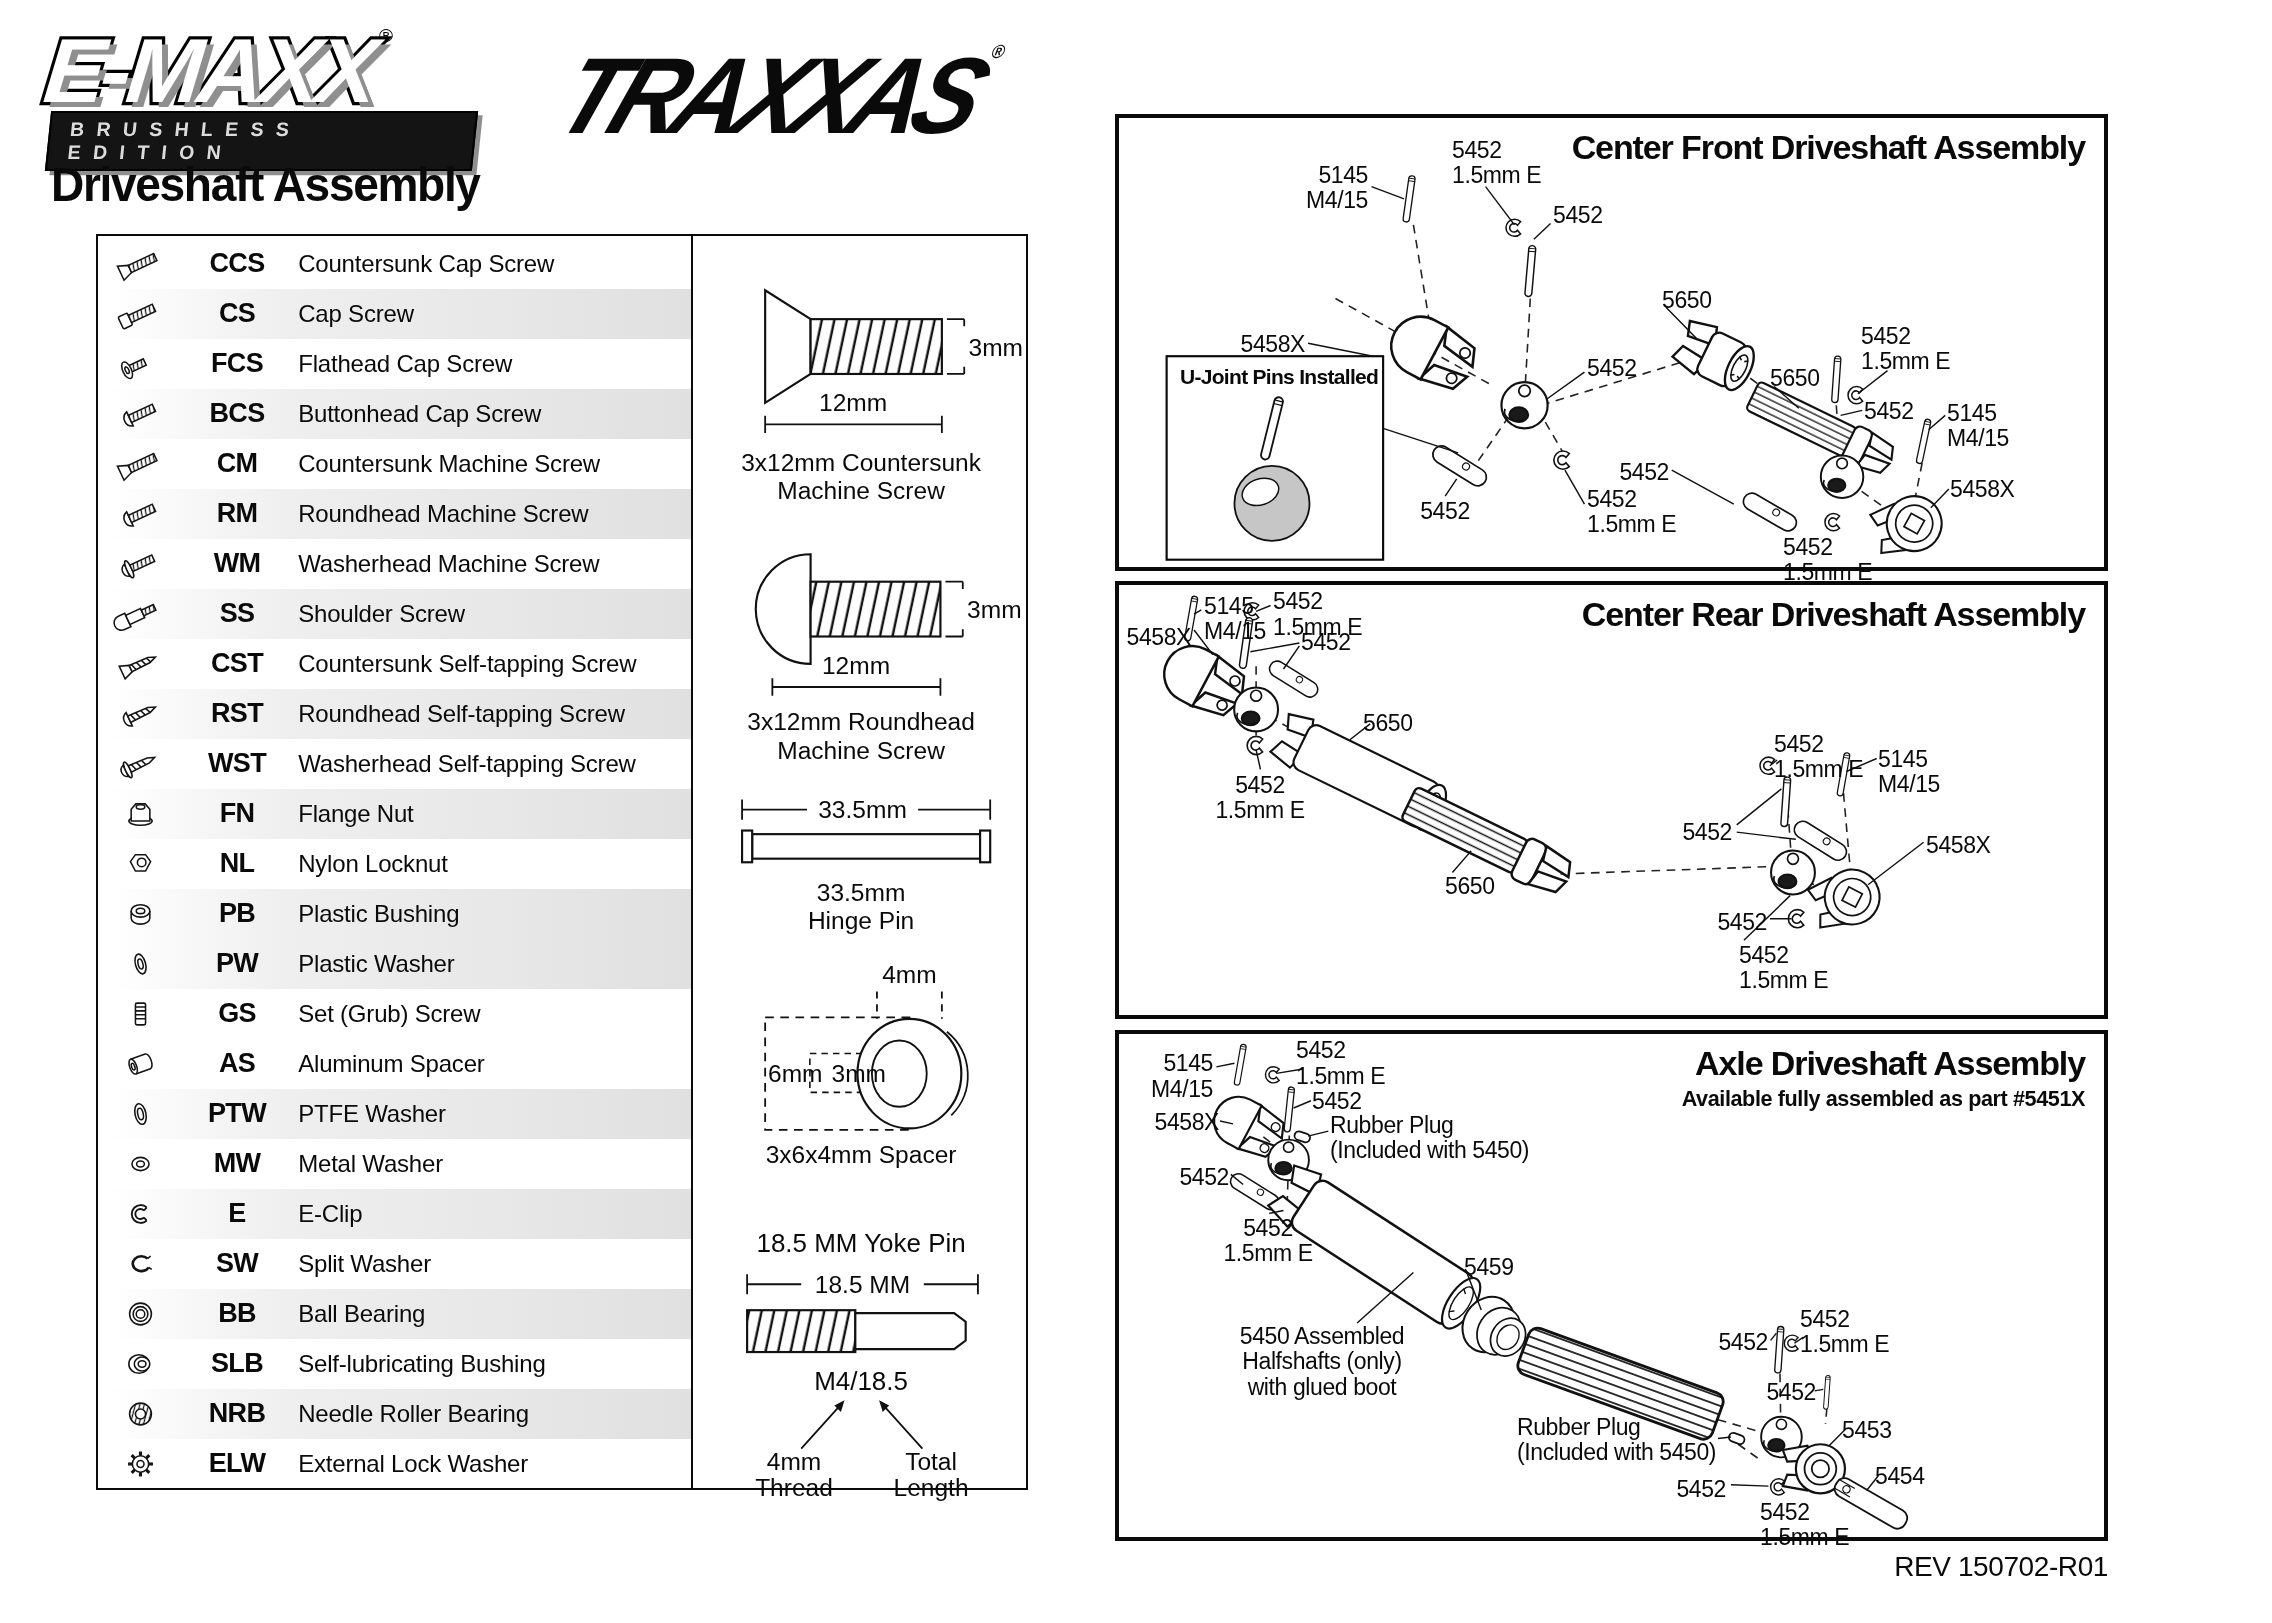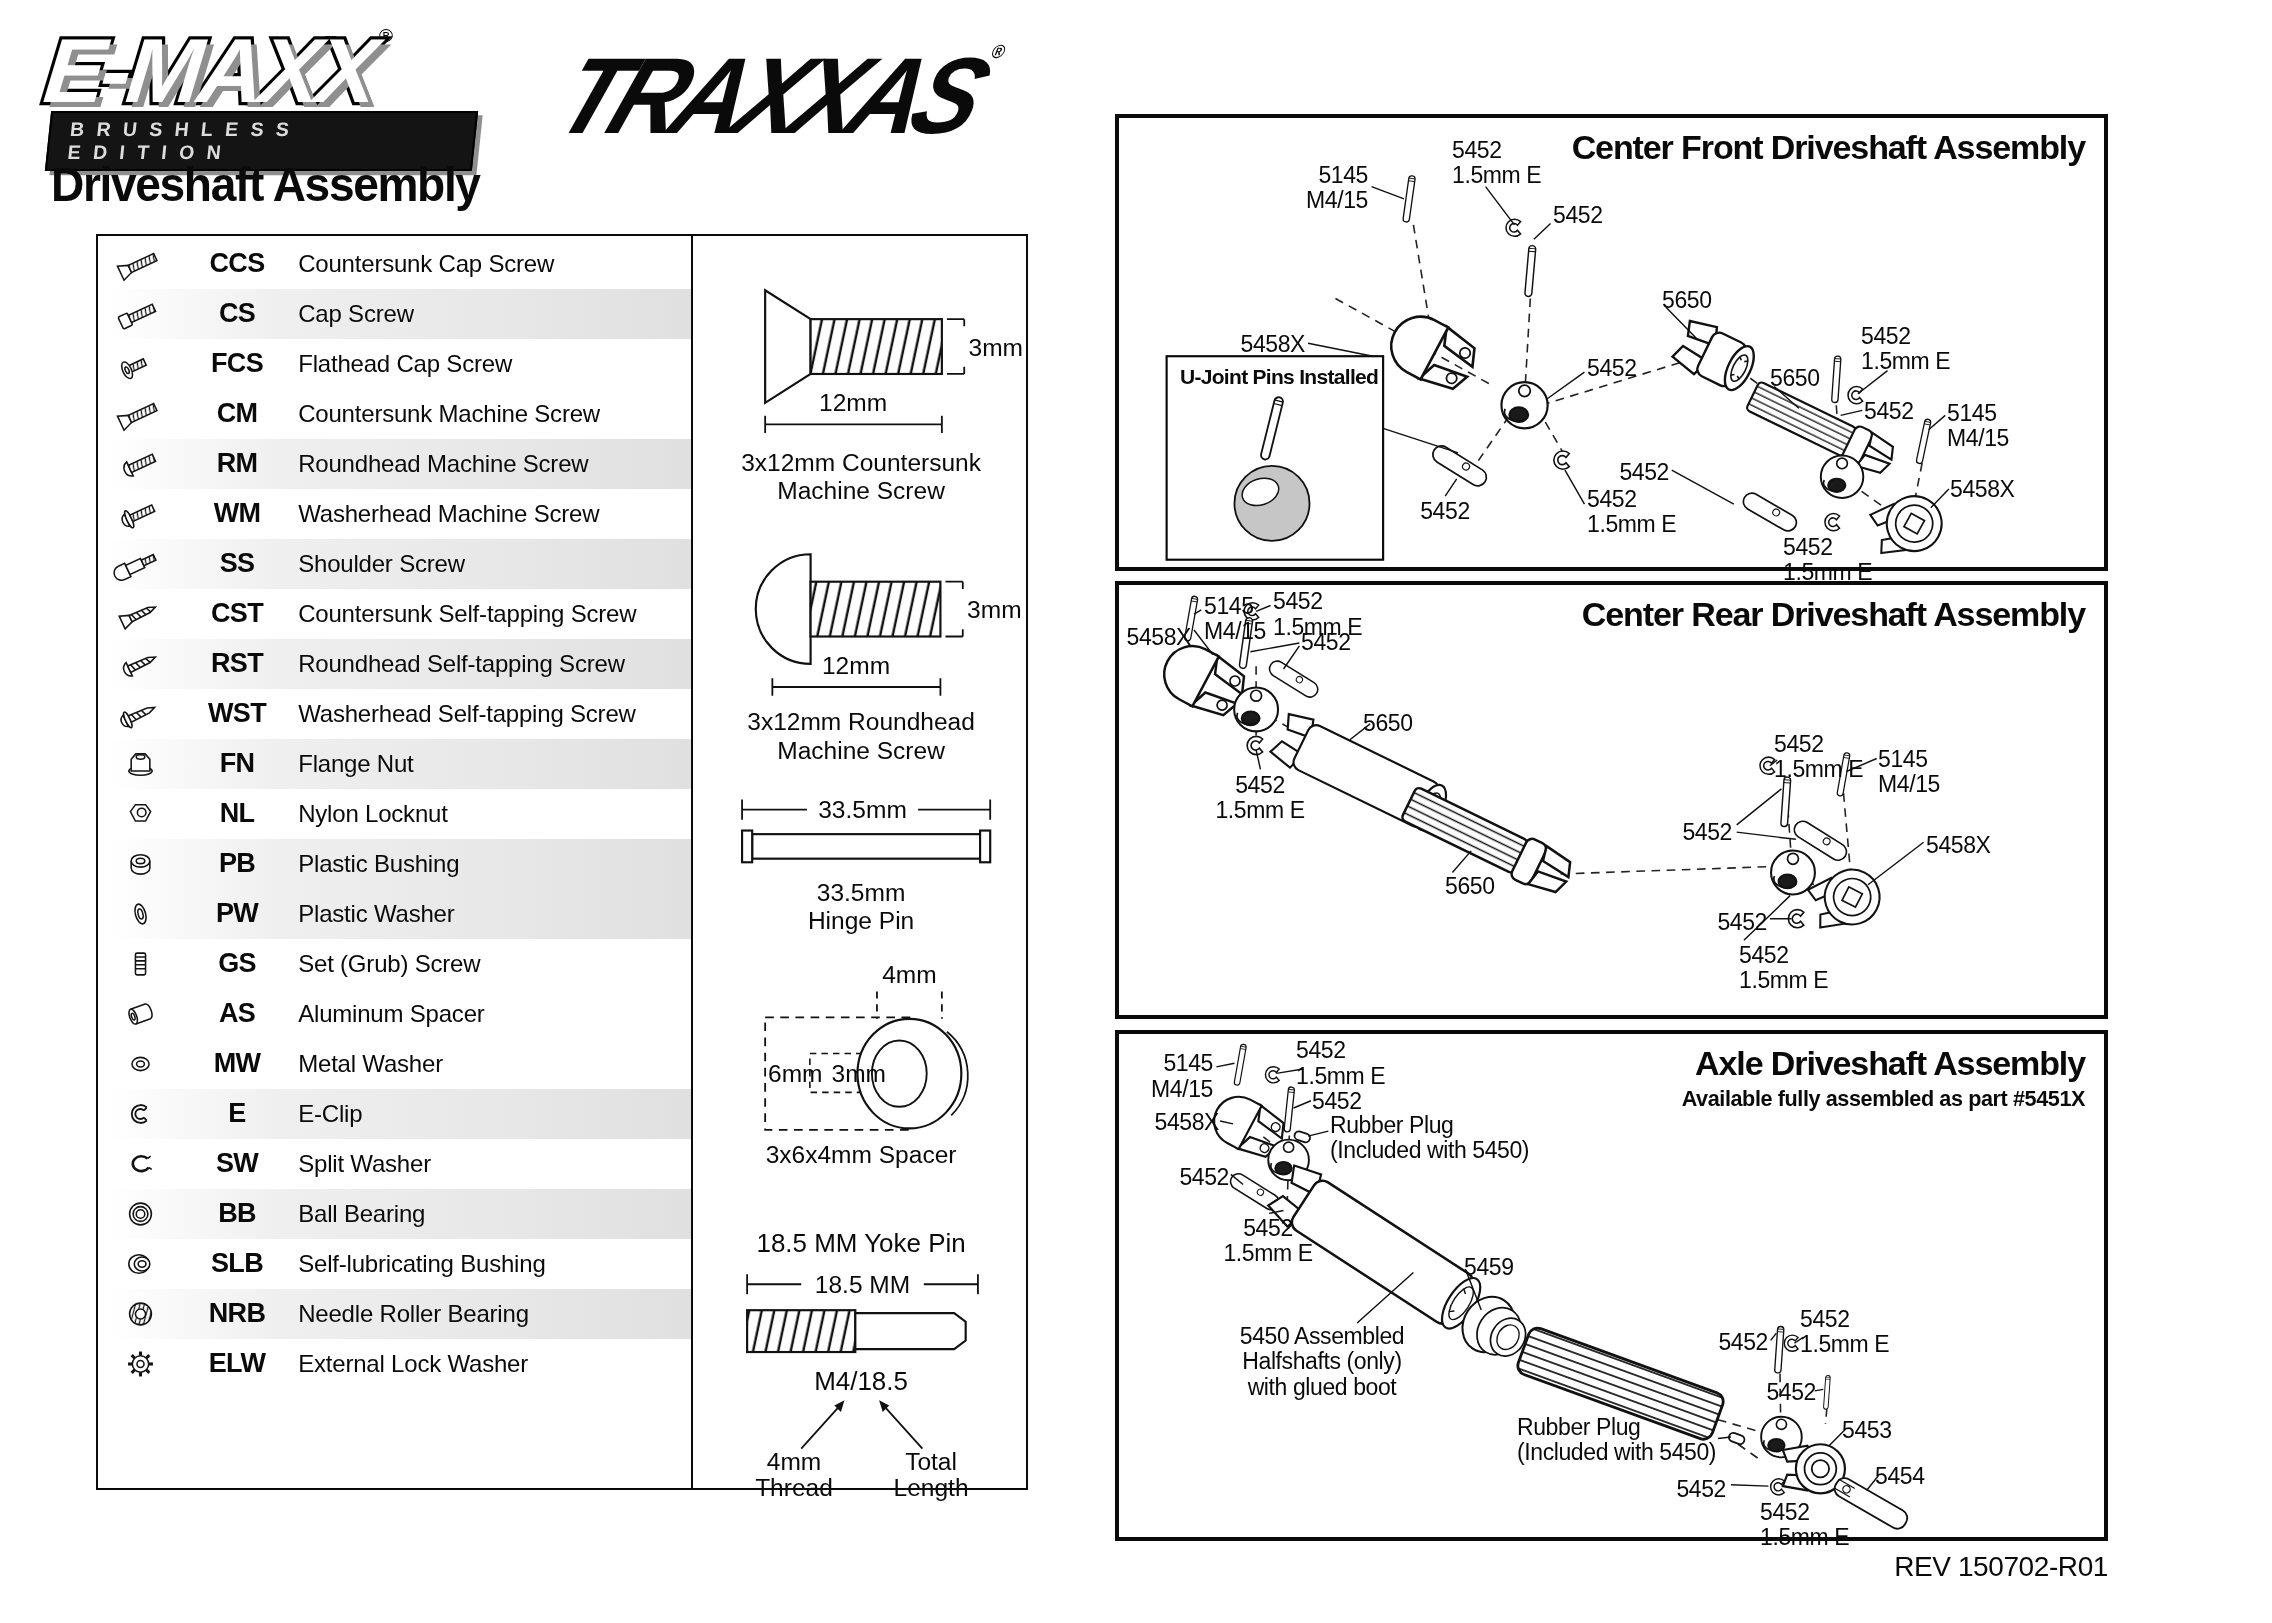--- a/index.html
+++ b/index.html
@@ -306,20 +306,29 @@
       </div>
       <div class="lrow">
         <span class="licon-wrap">
           <svg class="licon" viewBox="-37 -27 74 54">
             <use href="#i-flathead"></use>
           </svg>
         </span>
         <span class="labbr">FCS</span>
         <span class="lname">Flathead Cap Screw</span>
       </div>
+      <div class="lrow shaded">
+        <span class="licon-wrap">
+          <svg class="licon" viewBox="-37 -27 74 54">
+            <use href="#i-button"></use>
+          </svg>
+        </span>
+        <span class="labbr">BCS</span>
+        <span class="lname">Buttonhead Cap Screw</span>
+      </div>
       <div class="lrow">
         <span class="licon-wrap">
           <svg class="licon" viewBox="-37 -27 74 54">
             <use href="#i-csk"></use>
           </svg>
         </span>
         <span class="labbr">CM</span>
         <span class="lname">Countersunk Machine Screw</span>
       </div>
       <div class="lrow shaded">
@@ -422,20 +431,29 @@
         <span class="lname">Set (Grub) Screw</span>
       </div>
       <div class="lrow">
         <span class="licon-wrap">
           <svg class="licon" viewBox="-37 -27 74 54">
             <use href="#i-as"></use>
           </svg>
         </span>
         <span class="labbr">AS</span>
         <span class="lname">Aluminum Spacer</span>
+      </div>
+      <div class="lrow shaded">
+        <span class="licon-wrap">
+          <svg class="licon" viewBox="-37 -27 74 54">
+            <use href="#i-ptw"></use>
+          </svg>
+        </span>
+        <span class="labbr">PTW</span>
+        <span class="lname">PTFE Washer</span>
       </div>
       <div class="lrow">
         <span class="licon-wrap">
           <svg class="licon" viewBox="-37 -27 74 54">
             <use href="#i-mw"></use>
           </svg>
         </span>
         <span class="labbr">MW</span>
         <span class="lname">Metal Washer</span>
       </div>

